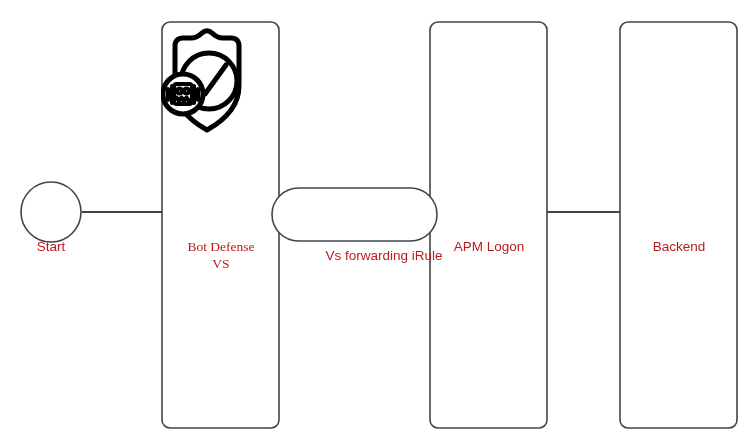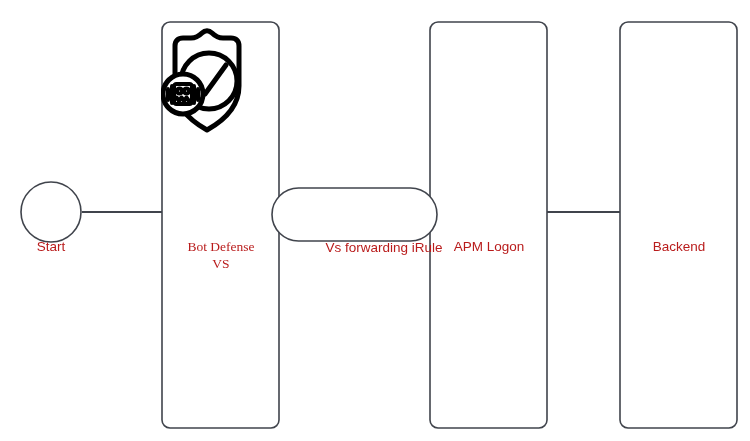--- a/index.html
+++ b/index.html
@@ -55,21 +55,21 @@
     width: 60px;
   }
   .label-botvs {
     left: 165px;
     top: 203px;
     width: 112px;
     font-family: Liberation Serif, serif;
   }
   .label-irule {
     left: 273px;
-    top: 204px;
+    top: 212px;
     width: 182px;
     padding-left: 20px;
   }
   .label-apm {
     left: 432px;
     top: 203px;
     width: 114px;
   }
   .label-backend {
     left: 622px;

